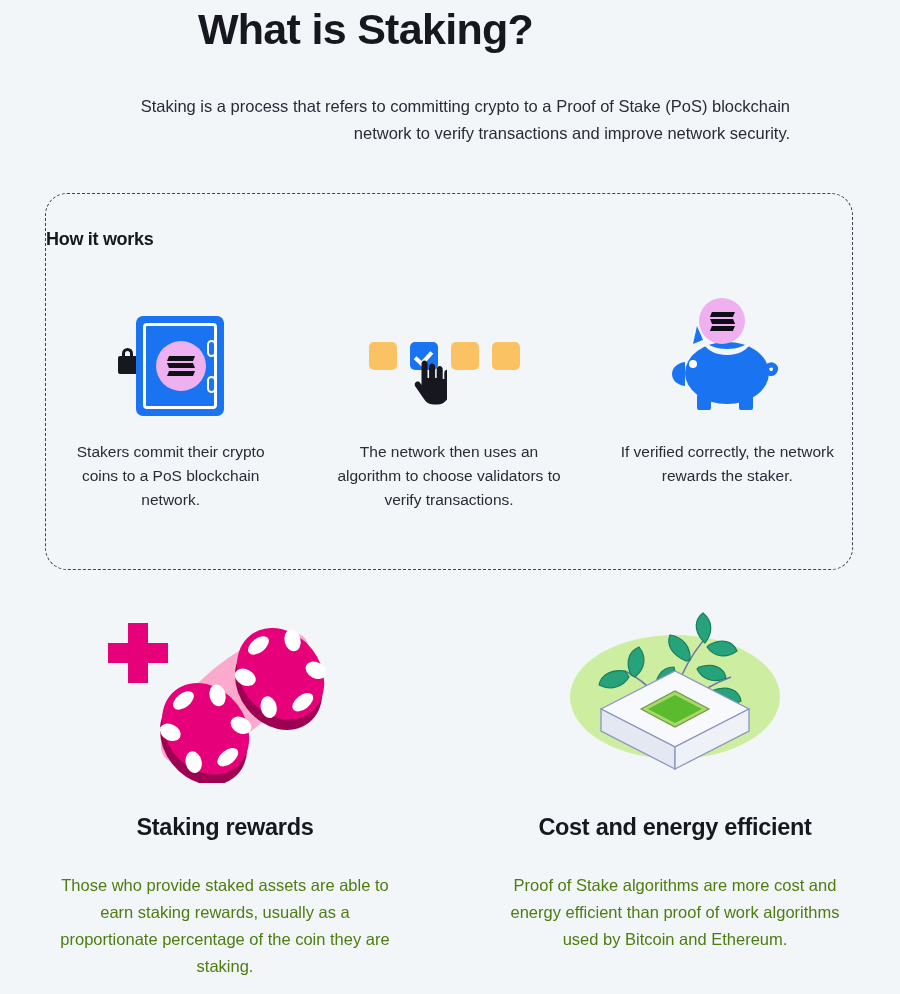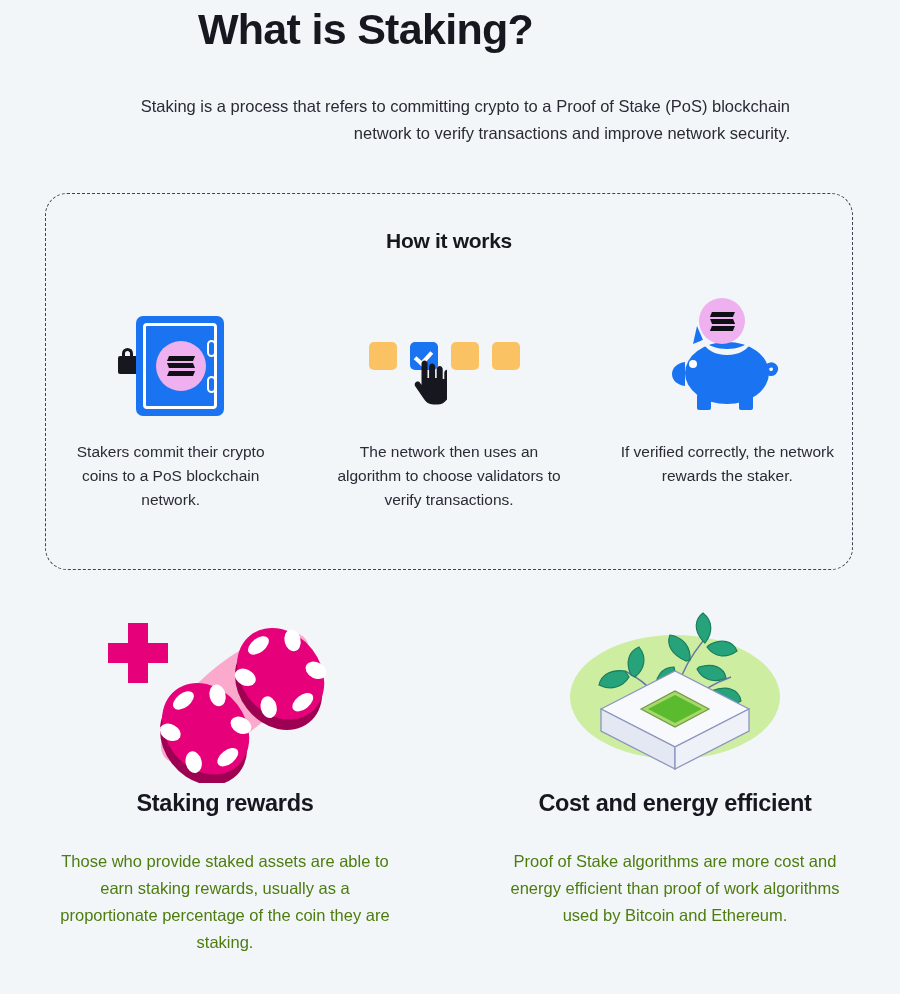--- a/index.html
+++ b/index.html
@@ -54,22 +54,22 @@
     height: 377px;
     box-sizing: border-box;
     border: 1.6px dashed #3b4354;
     border-radius: 22px;
   }
   .how-title {
     position: absolute;
     top: 35px;
     left: 0;
     width: 100%;
-    text-align: center;
-    font-size: 21px;
+    text-align: left;
+    font-size: 18px;
     font-weight: 800;
     letter-spacing: -0.3px;
     color: #16171f;
   }
   .cols {
     position: absolute;
     top: 92px;
     left: 0;
     width: 100%;
     display: flex;
@@ -264,21 +264,21 @@
     flex-direction: column;
     align-items: center;
   }
   .bart {
     height: 190px;
     display: flex;
     align-items: center;
     justify-content: center;
   }
   .bhead {
-    margin-top: 0;
+    margin-top: 24px;
     font-size: 23.5px;
     font-weight: 800;
     letter-spacing: -0.3px;
     color: #16171f;
     text-align: center;
   }
   .btext {
     margin-top: 31px;
     width: 330px;
     text-align: center;

